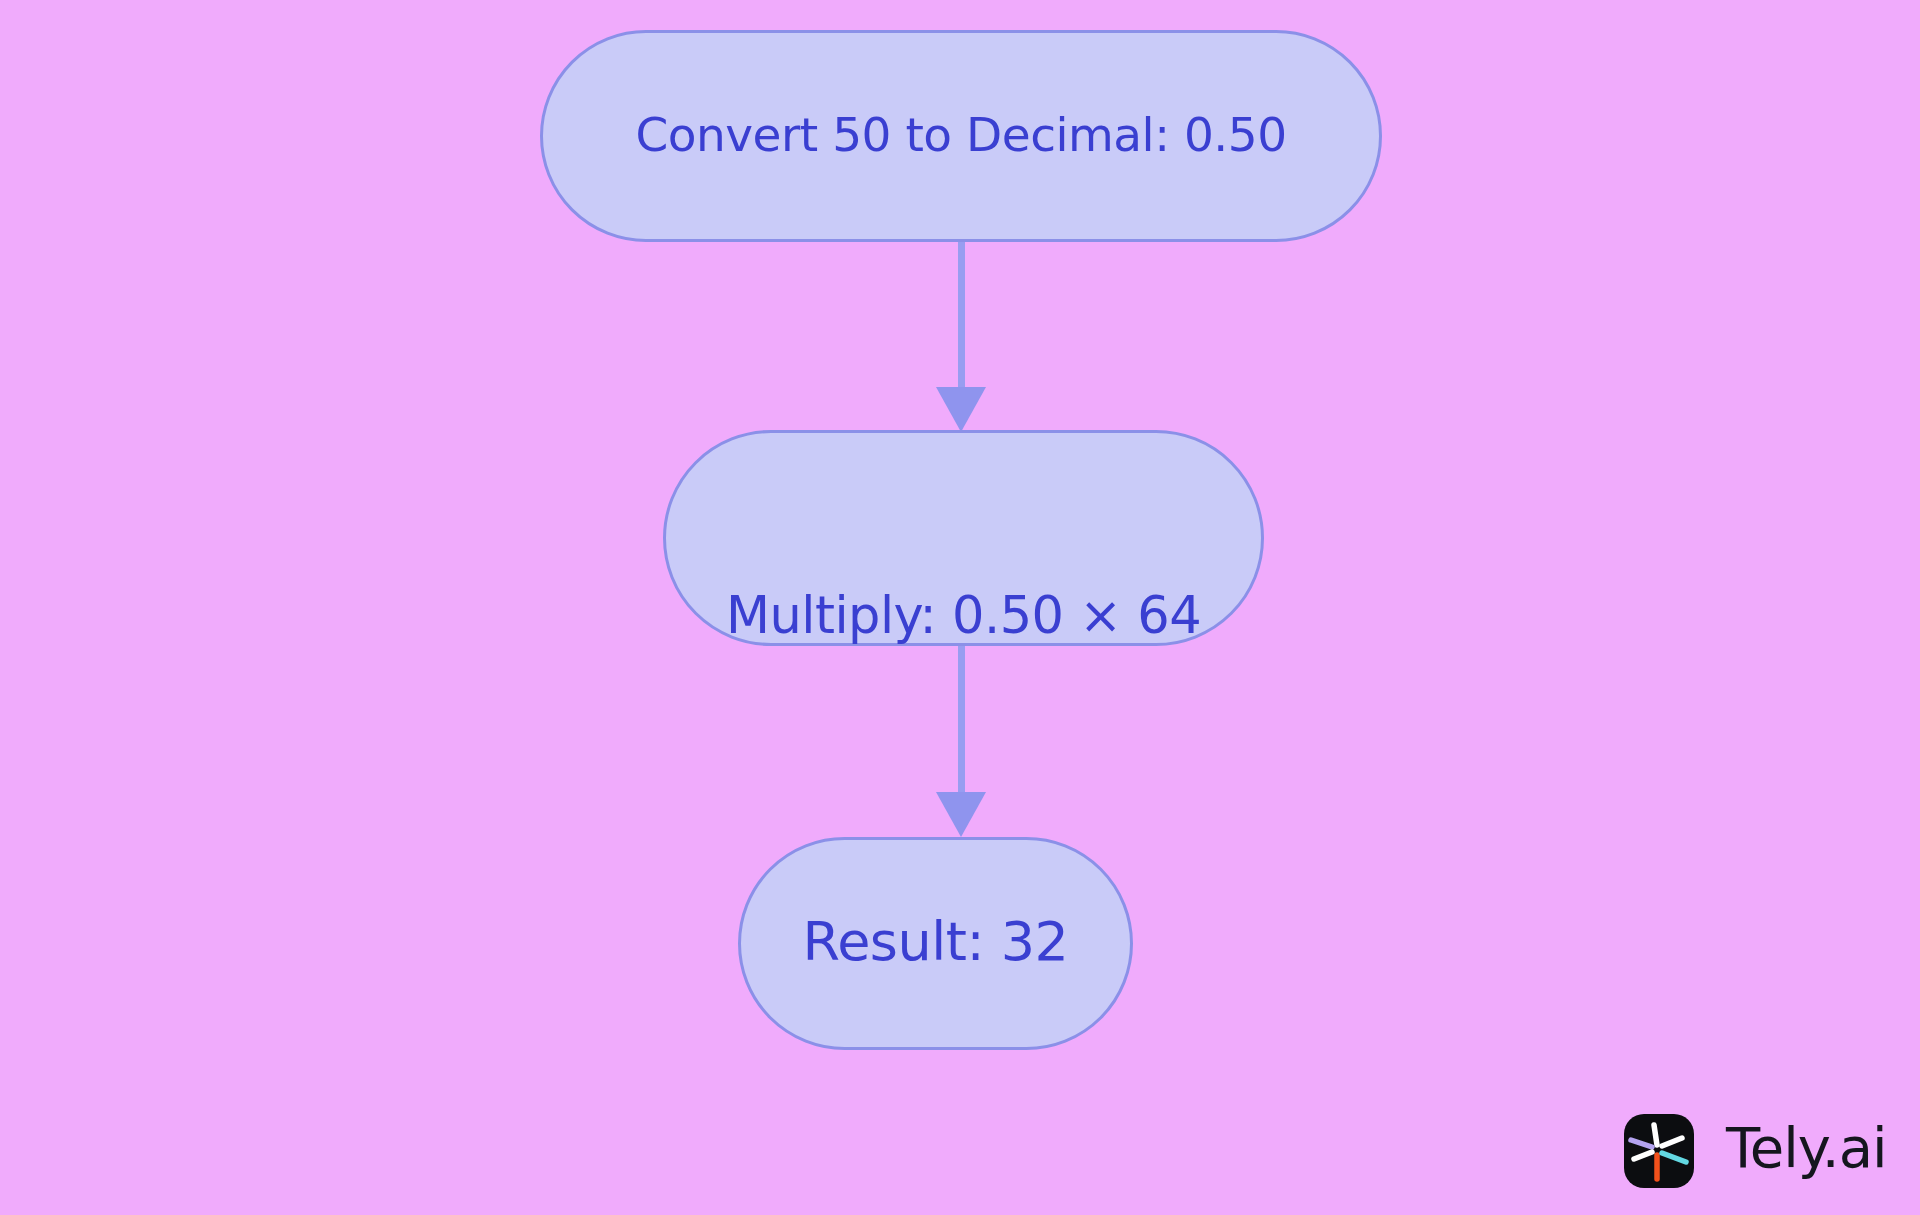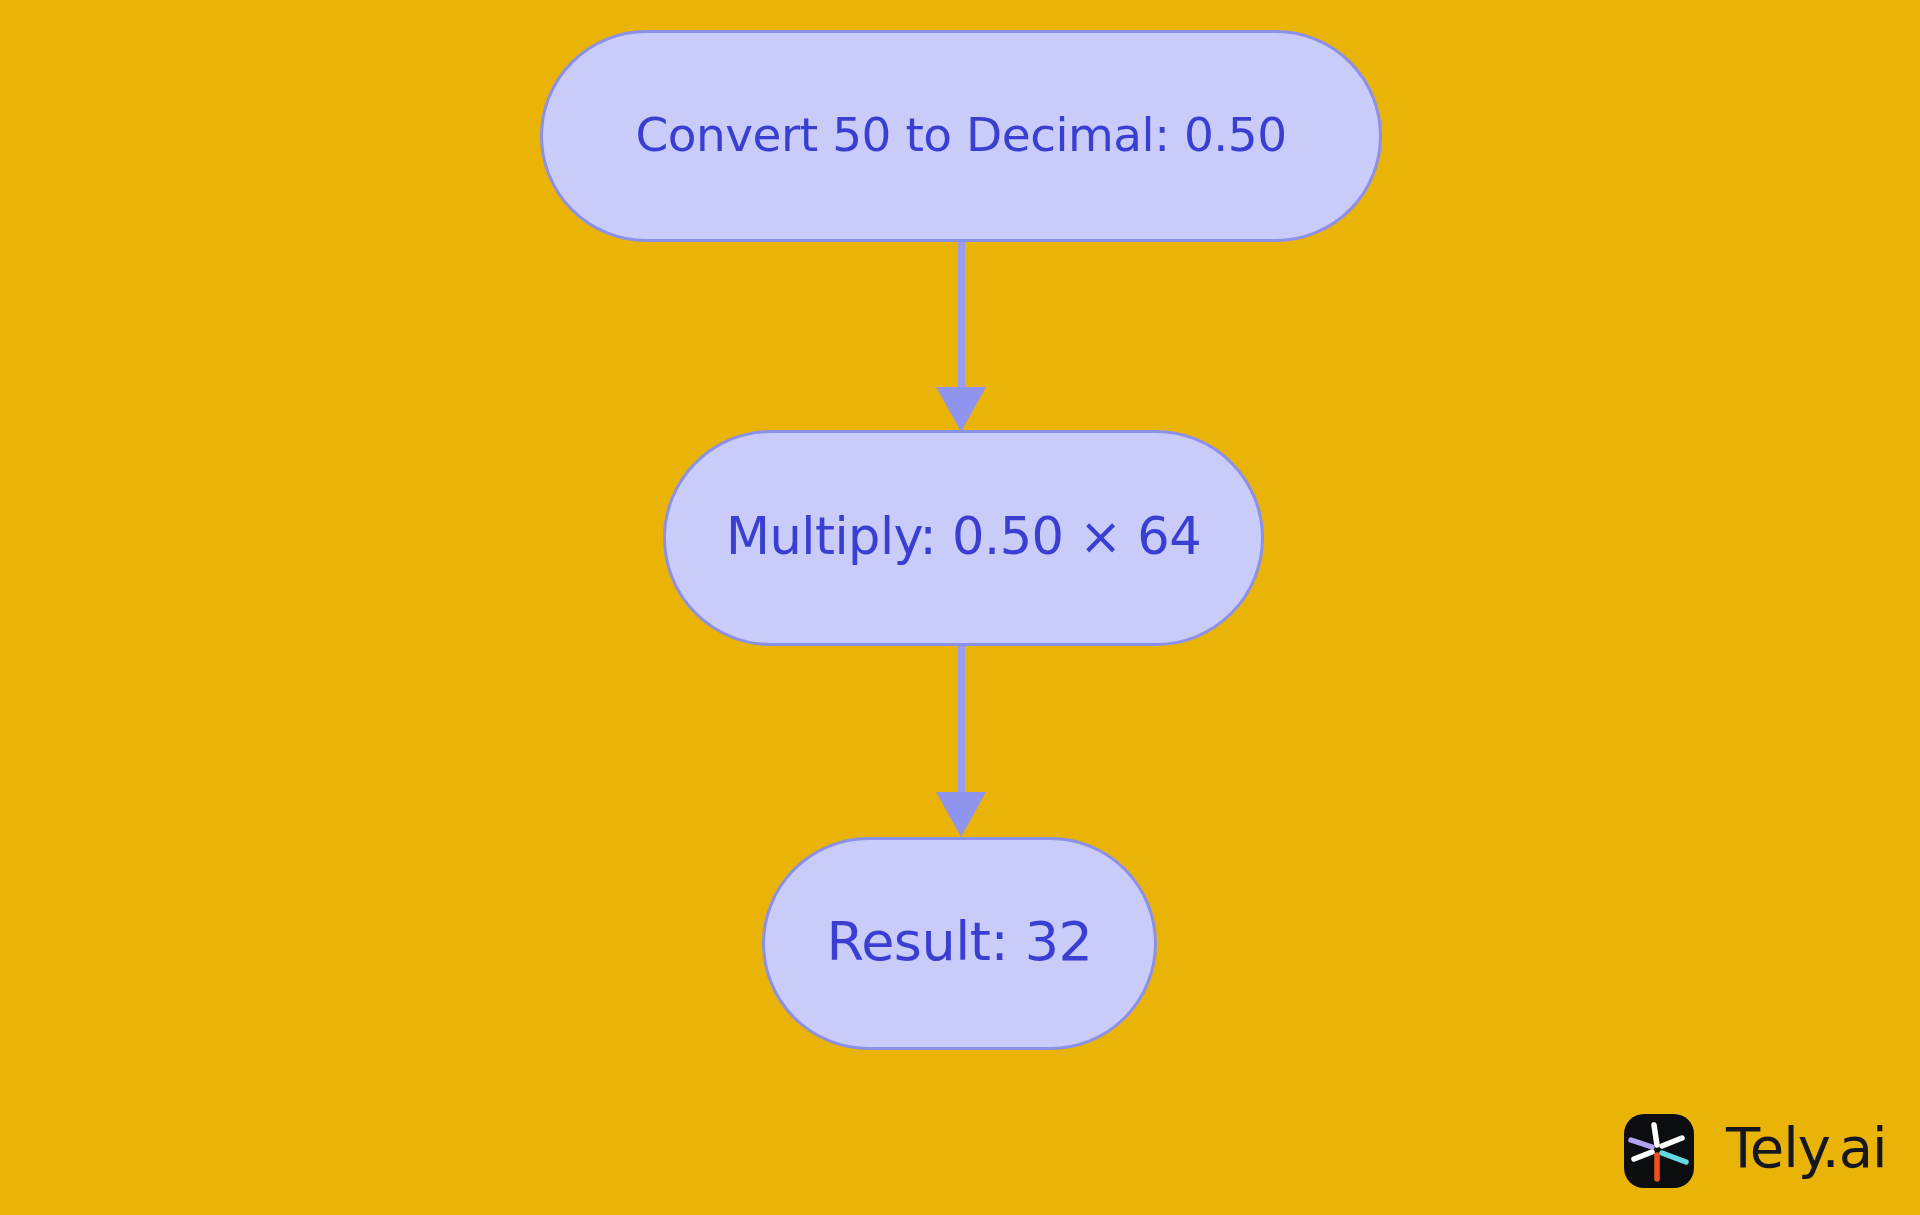--- a/index.html
+++ b/index.html
@@ -4,21 +4,21 @@
 <style>
   html, body {
     margin: 0;
     padding: 0;
     background: #ffffff;
   }
   .canvas {
     position: relative;
     width: 1920px;
     height: 1215px;
-    background: #eab308;
+    background: #f0abfc;
     overflow: hidden;
     font-family: "DejaVu Sans", "Liberation Sans", sans-serif;
   }
 
   
   .node {
     position: absolute;
     box-sizing: border-box;
     background: #c9cbf8;
     border: 3.5px solid #8b90e8;
@@ -29,23 +29,23 @@
   }
   .node__label {
     color: #3a3fd1;
     letter-spacing: -0.5px;
     white-space: nowrap;
     line-height: 1;
     transform: translateY(-2px);
   }
   .node--1 { left: 540px; top: 30px;  width: 842px; height: 212px; }
   .node--1 .node__label { font-size: 47px; }
-  .node--2 { left: 663px; top: 430px; width: 601px; height: 216px; }
+  .node--2 { left: 663px; top: 430px; width: 601px; height: 216px; align-items: flex-end; }
   .node--2 .node__label { font-size: 51px; }
-  .node--3 { left: 762px; top: 837px; width: 395px; height: 213px; }
+  .node--3 { left: 738px; top: 837px; width: 395px; height: 213px; }
   .node--3 .node__label { font-size: 54px; }
 
   
   .arrow {
     position: absolute;
     display: flex;
     flex-direction: column;
     align-items: center;
   }
   .arrow__line {

